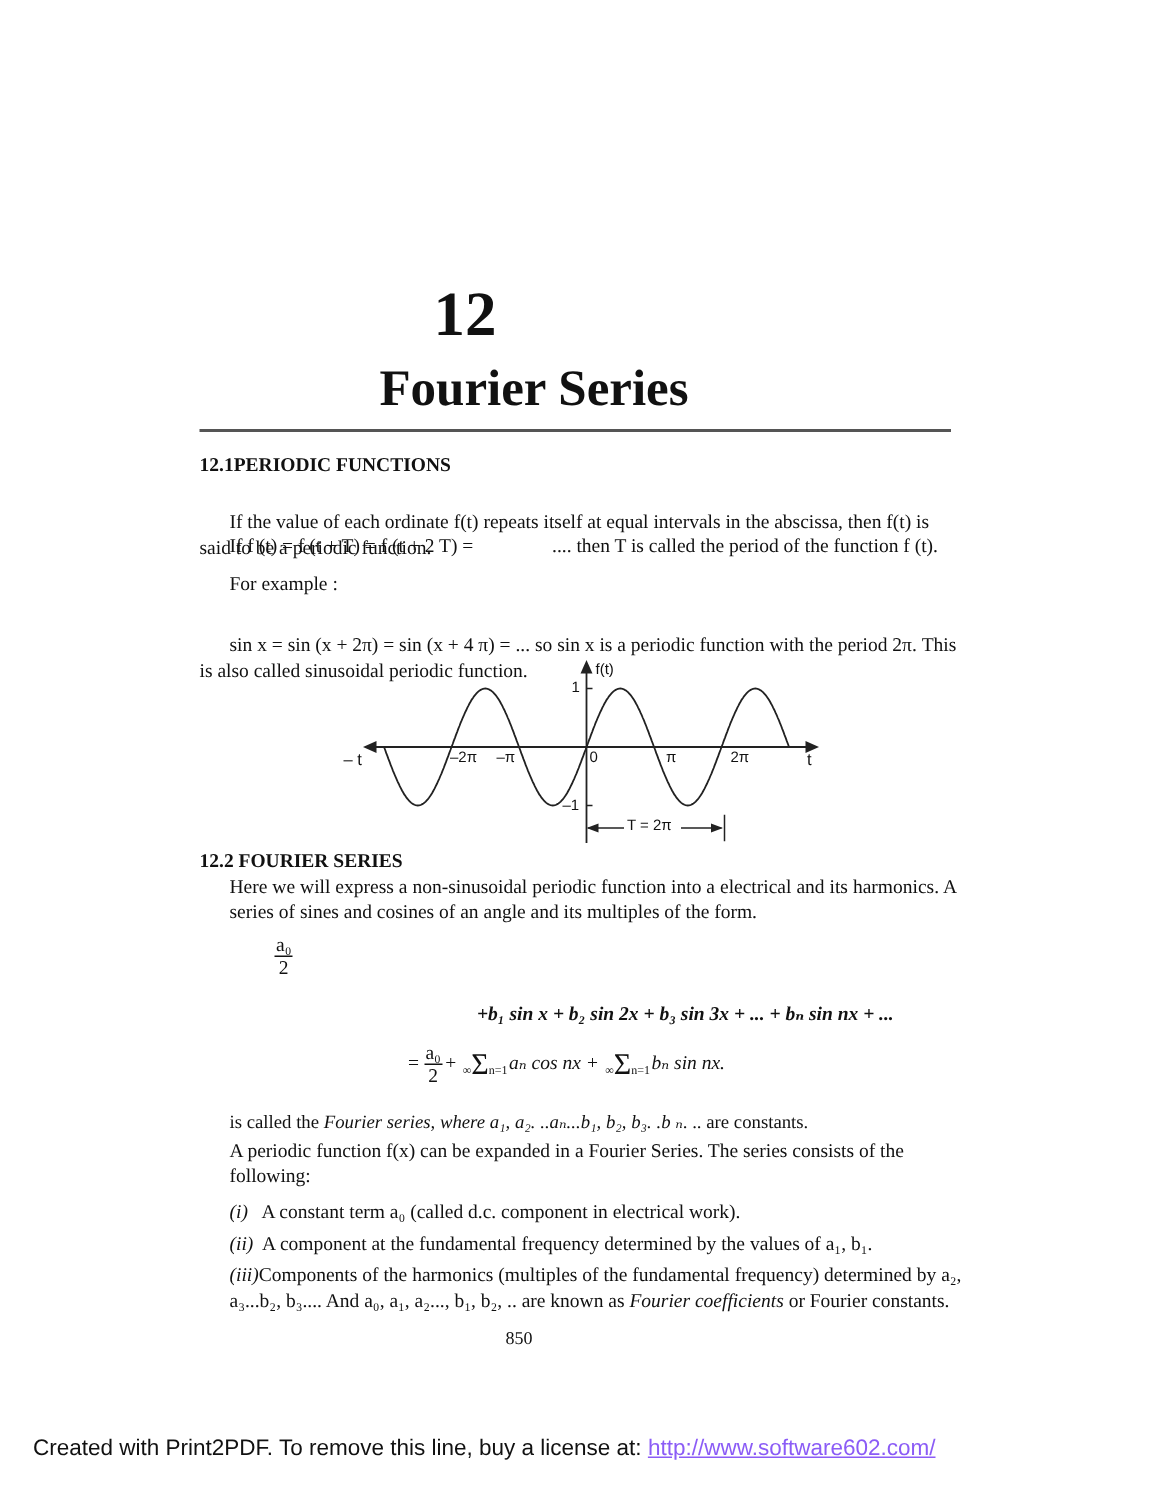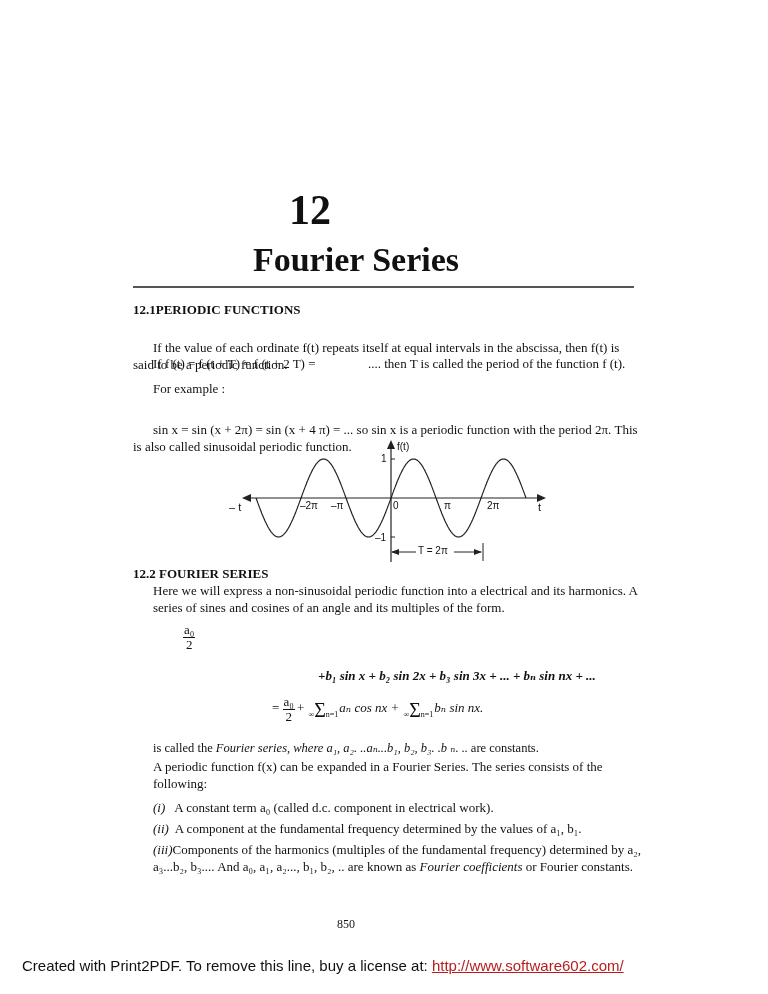--- a/index.html
+++ b/index.html
@@ -14,22 +14,22 @@
   .ind { text-indent:20px;margin-top:20px; }
   i { font-style:italic; }
   .graph { left:220px; top:440px; width:340px; height:135px; }
   .eq { font-size:13px; line-height:16px; white-space:nowrap; }
   .frac { display:inline-block; vertical-align:middle; text-align:center; margin-right:2px; }
   .frac span { display:block; line-height:14px; }
   .frac .num { border-bottom:1px solid #111; padding:0 1px; }
   .sum { display:inline-block; vertical-align:middle; text-align:center; font-size:8px; line-height:9px; margin:0 1px; }
   .sum .sig { font-size:20px; line-height:18px; }
   .footer { left:22px; top:957px; font-family:"Liberation Sans", "DejaVu Sans", sans-serif; font-size:15px; color:#111; }
-  .footer a { color:#b91c1c; text-decoration:underline; }
-  .pageno { left:0; width:692px; text-align:center; top:885px; font-size:12px;margin-top:32px; }
+  .footer a { color:#8b5cf6; text-decoration:underline; }
+  .pageno { left:0; width:692px; text-align:center; top:885px; font-size:12px; }
 </style>
 </head>
 <body>
 
 <div class="abs chapter-num">12</div>
 <div class="abs chapter-title">Fourier Series</div>
 <div class="abs rule"></div>
 
 <div class="abs h2" style="top:302px;">12.1PERIODIC FUNCTIONS</div>
 <div class="abs p ind" style="left:133px;width:502px;top:319px;">If the value of each ordinate f(t) repeats itself at equal intervals in the abscissa, then f(t) is said to be a periodic function.</div>

